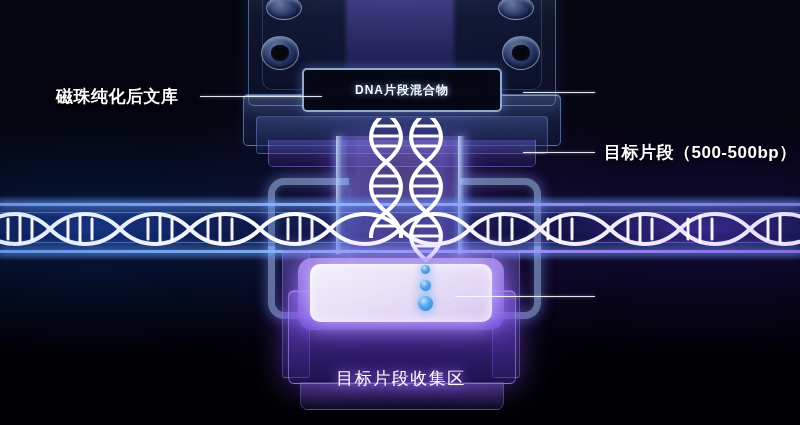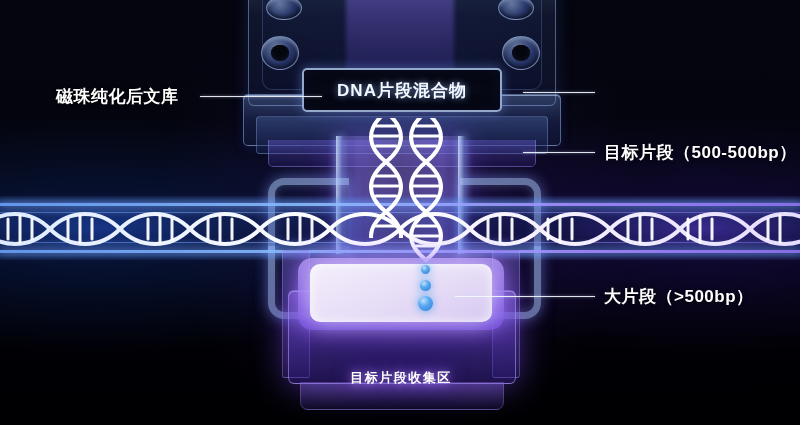--- a/index.html
+++ b/index.html
@@ -74,21 +74,21 @@
   
   .plate{
     left:302px;top:68px;width:196px;height:40px;
     border-radius:5px;
     background:linear-gradient(180deg,#05060f 0%,#070816 55%,#04050d 100%);
     border:2px solid rgba(190,215,255,0.78);
     box-shadow:0 0 12px rgba(120,160,255,0.45), inset 0 0 14px rgba(10,14,40,0.9);
     display:flex;align-items:center;justify-content:center;
   }
   .plate-txt{
-    color:#f4f8ff;font-size:17px;letter-spacing:1px;font-weight:600;
+    color:#f4f8ff;font-size:12px;letter-spacing:1px;font-weight:600;
     text-shadow:0 0 7px rgba(150,190,255,0.75);
   }
   
   .vchan{
     left:338px;top:136px;width:124px;height:116px;
     background:linear-gradient(90deg,
       rgba(128,106,240,0.30) 0%, rgba(150,130,250,0.46) 16%,
       rgba(176,160,255,0.30) 50%,
       rgba(150,130,250,0.46) 84%, rgba(128,106,240,0.30) 100%);
     box-shadow:0 0 26px rgba(120,90,240,0.5);
@@ -162,21 +162,21 @@
     left:310px;top:264px;width:182px;height:58px;
     border-radius:10px;
     background:linear-gradient(160deg,#f3eefb 0%,#eae2f8 40%,#e0d4f4 75%,#d5c6f0 100%);
     box-shadow:0 0 22px rgba(225,210,255,0.85), inset 0 0 12px rgba(255,255,255,0.8);
   }
   .coll-label{
     left:288px;top:360px;width:226px;height:36px;
     display:flex;align-items:center;justify-content:center;
   }
   .coll-label span{
-    color:#ffffff;font-size:13px;font-weight:700;letter-spacing:1.5px;
+    color:#ffffff;font-size:17px;font-weight:400;letter-spacing:1.5px;
     text-shadow:0 0 10px rgba(180,140,255,0.95), 0 0 20px rgba(120,70,240,0.8);
   }
   .coll-foot{
     left:300px;top:382px;width:202px;height:26px;
     background:linear-gradient(180deg, rgba(135,100,230,0.42), rgba(54,32,128,0.22));
     border-radius:0 0 8px 8px;
     border:1px solid rgba(170,150,245,0.28);
   }
   
   .pillar{
@@ -358,15 +358,14 @@
 
   <div class="lyr lbl" style="left:56px;top:85px;text-align:right;">磁珠纯化后文库</div>
   <div class="lyr lead" style="left:200px;top:96px;width:122px;"></div>
 
   <div class="lyr lead" style="left:523px;top:92px;width:72px;"></div>
 
   <div class="lyr lead" style="left:523px;top:152px;width:72px;"></div>
   <div class="lyr lbl" style="left:604px;top:141px;">目标片段（500-500bp）</div>
 
   <div class="lyr lead" style="left:455px;top:296px;width:140px;"></div>
-  <div class="lyr lbl" style="left:604px;top:285px;">大片段（&gt;500bp）</div>
 
 </div>
 
 </body></html>

